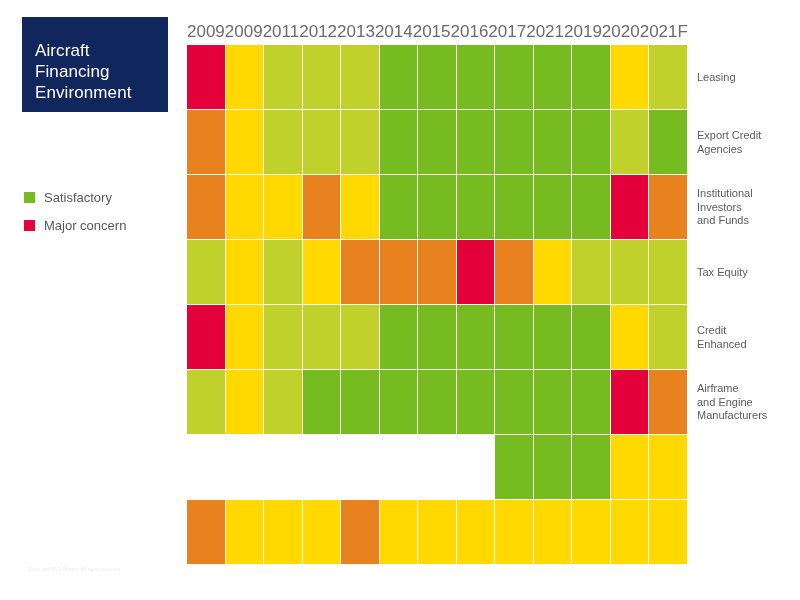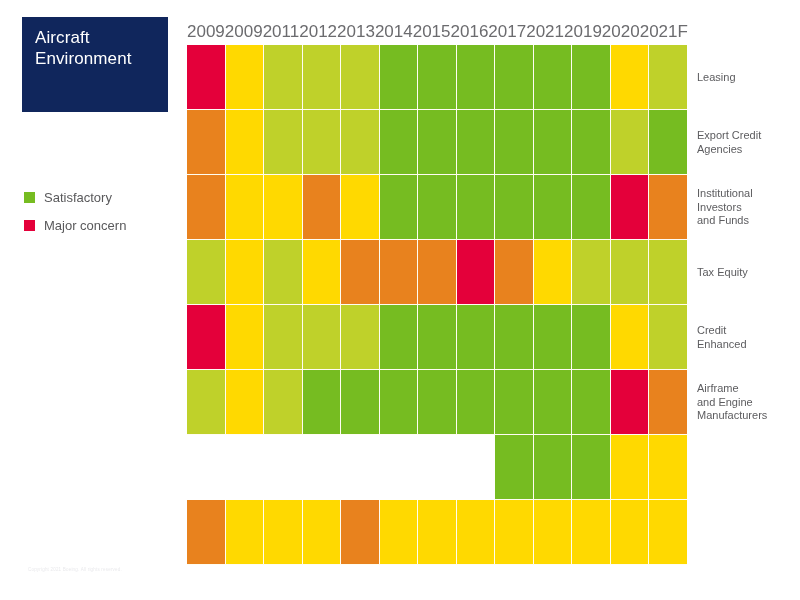--- a/index.html
+++ b/index.html
@@ -24,21 +24,21 @@
 
   
   #title-block {
     position: absolute;
     left: 22px;
     top: 17px;
     width: 146px;
     height: 95px;
     background: #10265c;
     box-sizing: border-box;
-    padding: 10px 0 0 13px;
+    padding: 23px 0 0 13px;
   }
   #title-block .title-line {
     color: #ffffff;
     font-size: 17px;
     line-height: 21px;
     font-family: "Liberation Sans", sans-serif;
     letter-spacing: 0.1px;
     white-space: nowrap;
   }
 
@@ -140,20 +140,21 @@
     font-family: "Liberation Sans", sans-serif;
   }
 </style>
 </head>
 <body>
 
 <div id="slide">
 
   <div id="title-block">
     <div class="title-line">Aircraft</div>
+    <div class="title-line">Financing</div>
     <div class="title-line">Environment</div>
   </div>
 
   <div id="legend">
       <div class="legend-row">
         <span class="legend-swatch" style="background: rgb(118, 188, 33);"></span>
         <span class="legend-label">Satisfactory</span>
       </div>
       <div class="legend-row">
         <span class="legend-swatch" style="background: rgb(228, 0, 58);"></span>

